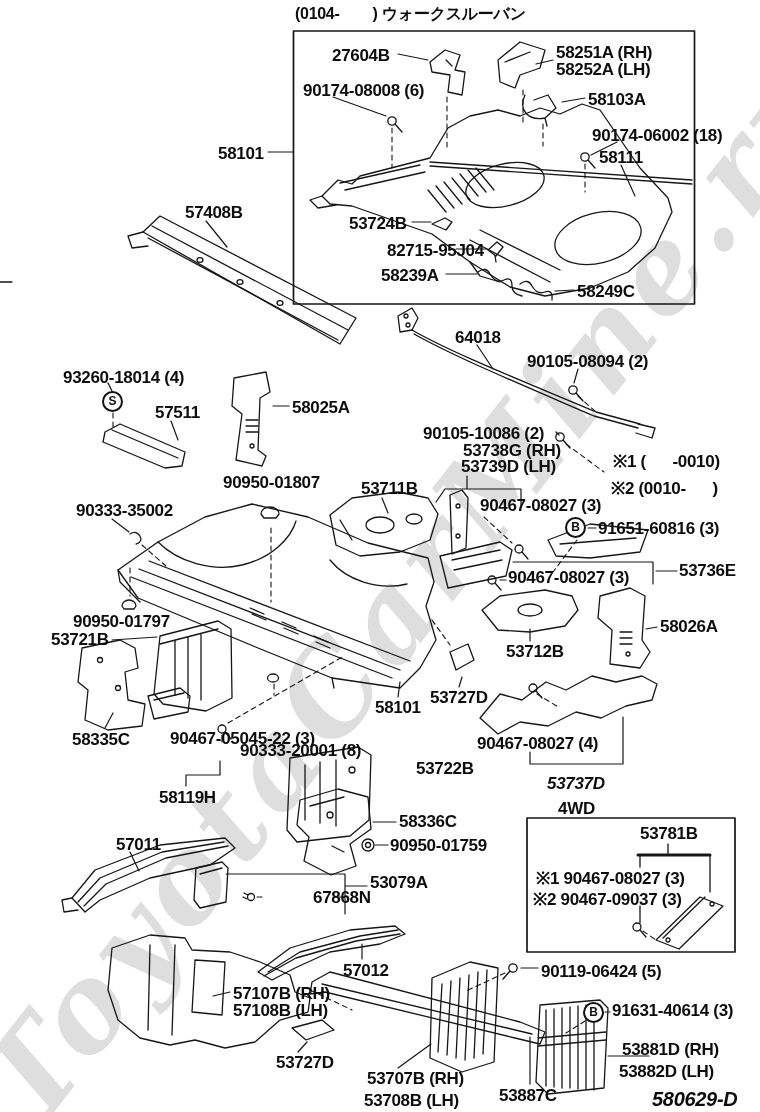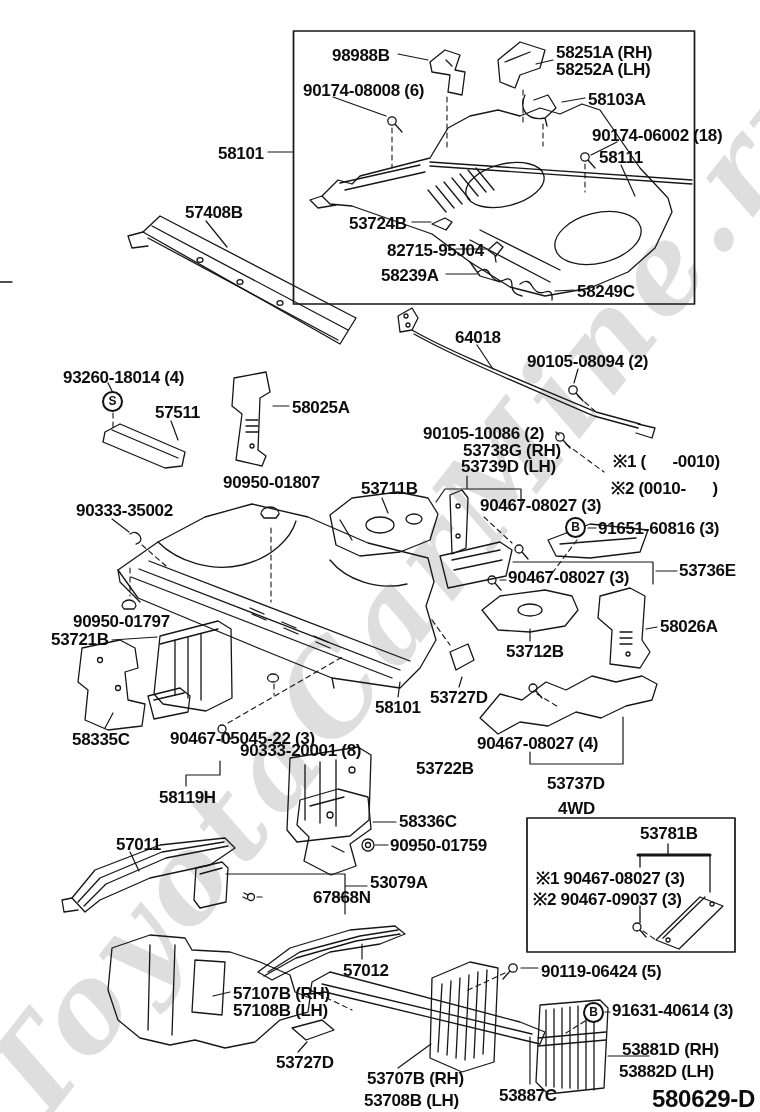--- a/index.html
+++ b/index.html
@@ -1,21 +1,21 @@
 <!DOCTYPE html>
 <html><head>
 <meta charset="utf-8">
 <style>
   html,body{margin:0;padding:0;background:#e9e9e9;}
   .page{position:relative;width:760px;height:1112px;background:#ffffff;overflow:hidden;
         font-family:"Liberation Sans",sans-serif;}
   .pn{position:absolute;font:700 17px/20px "Liberation Sans",sans-serif;color:#0d0d0d;
       letter-spacing:-0.3px;white-space:pre;z-index:3;}
   .hdr{font-size:16px;}
-  .code{font-size:24px;}
+  .code{font-size:20px;font-style:italic;}
   .circ{position:absolute;z-index:3;width:17px;height:17px;border:2px solid #111;border-radius:50%;
         font:700 12px/17px "Liberation Sans",sans-serif;text-align:center;color:#111;background:#fff;}
   .wm{position:absolute;left:-40px;top:1070px;z-index:0;transform:rotate(-52deg);transform-origin:0 0;
       font:italic 700 118px/1 "DejaVu Serif",serif;color:#dedede;letter-spacing:8px;white-space:nowrap;}
   svg.art{position:absolute;left:0;top:0;z-index:2;}
   svg.art *{fill:none;stroke:#161616;stroke-width:1.3;stroke-linejoin:round;stroke-linecap:round;}
   svg.art g.dash *{stroke-dasharray:5 4;stroke-width:1.1;}
   svg.art g.lead *{stroke-width:1.2;}
   svg.art .box{stroke-width:1.7;}
   svg.art .thick{stroke-width:3;}
@@ -283,27 +283,28 @@
         <path d="M 521,968 H 538"></path>
         <path d="M 230,992 L 213,996"></path>
       <path d="M 605,1012 H 610"></path>
         <path d="M 649,1056 H 608"></path>
         <path d="M 298,1052 L 307,1042"></path>
       <path d="M 398,1068 L 431,1044"></path>
         <path d="M 530,1084 V 1037"></path>
     </g>
   </svg>
 
+  <div class="pn hdr" style="left:295px;top:4px;">(0104-        ) ウォークスルーバン</div>
 
   <span class="circ" style="left:102px;top:391px;">S</span>
   <span class="circ" style="left:565px;top:517px;">B</span>
   <span class="circ" style="left:583px;top:1002px;">B</span>
 
   <div class="pn" style="left:218px;top:144px;">58101</div>
-  <div class="pn" style="left:332px;top:46px;">98988B</div>
+  <div class="pn" style="left:332px;top:46px;">27604B</div>
   <div class="pn" style="left:556px;top:43px;">58251A (RH)</div>
   <div class="pn" style="left:556px;top:60px;">58252A (LH)</div>
   <div class="pn" style="left:303px;top:81px;text-align:center;">90174-08008 (6)</div>
   <div class="pn" style="left:588px;top:90px;">58103A</div>
   <div class="pn" style="left:545px;top:126px;padding-left:47px;">90174-06002 (18)</div>
   <div class="pn" style="left:599px;top:148px;">58111</div>
   <div class="pn" style="left:185px;top:203px;">57408B</div>
   <div class="pn" style="left:349px;top:214px;">53724B</div>
   <div class="pn" style="left:355px;top:241px;margin-left:32px;">82715-95J04</div>
   <div class="pn" style="left:381px;top:266px;">58239A</div>
@@ -330,21 +331,21 @@
   <div class="pn" style="left:660px;top:617px;">58026A</div>
   <div class="pn" style="left:506px;top:642px;">53712B</div>
   <div class="pn" style="left:72px;top:730px;">58335C</div>
   <div class="pn" style="left:240px;top:698px;margin-top:43px;">90333-20001 (8)</div>
   <div class="pn" style="left:375px;top:698px;">58101</div>
   <div class="pn" style="left:430px;top:688px;">53727D</div>
   <div class="pn" style="left:170px;top:729px;">90467-05045-22 (3)</div>
   <div class="pn" style="left:477px;top:734px;">90467-08027 (4)</div>
   <div class="pn" style="left:159px;top:788px;">58119H</div>
   <div class="pn" style="left:416px;top:759px;">53722B</div>
-  <div class="pn" style="left:547px;top:774px;">53737D</div>
+  <div class="pn" style="left:547px;top:774px;font-style:italic;">53737D</div>
   <div class="pn" style="left:530px;top:799px;margin-left:28px;">4WD</div>
   <div class="pn" style="left:640px;top:824px;">53781B</div>
   <div class="pn" style="left:536px;top:869px;">※1 90467-08027 (3)</div>
   <div class="pn" style="left:533px;top:890px;">※2 90467-09037 (3)</div>
   <div class="pn" style="left:399px;top:812px;">58336C</div>
   <div class="pn" style="left:390px;top:836px;">90950-01759</div>
   <div class="pn" style="left:116px;top:835px;">57011</div>
   <div class="pn" style="left:370px;top:873px;">53079A</div>
   <div class="pn" style="left:265px;top:888px;margin-left:48px;">67868N</div>
   <div class="pn" style="left:343px;top:961px;">57012</div>

